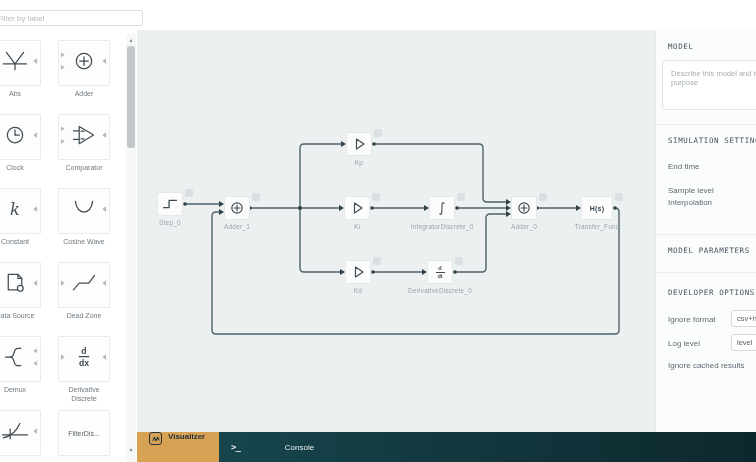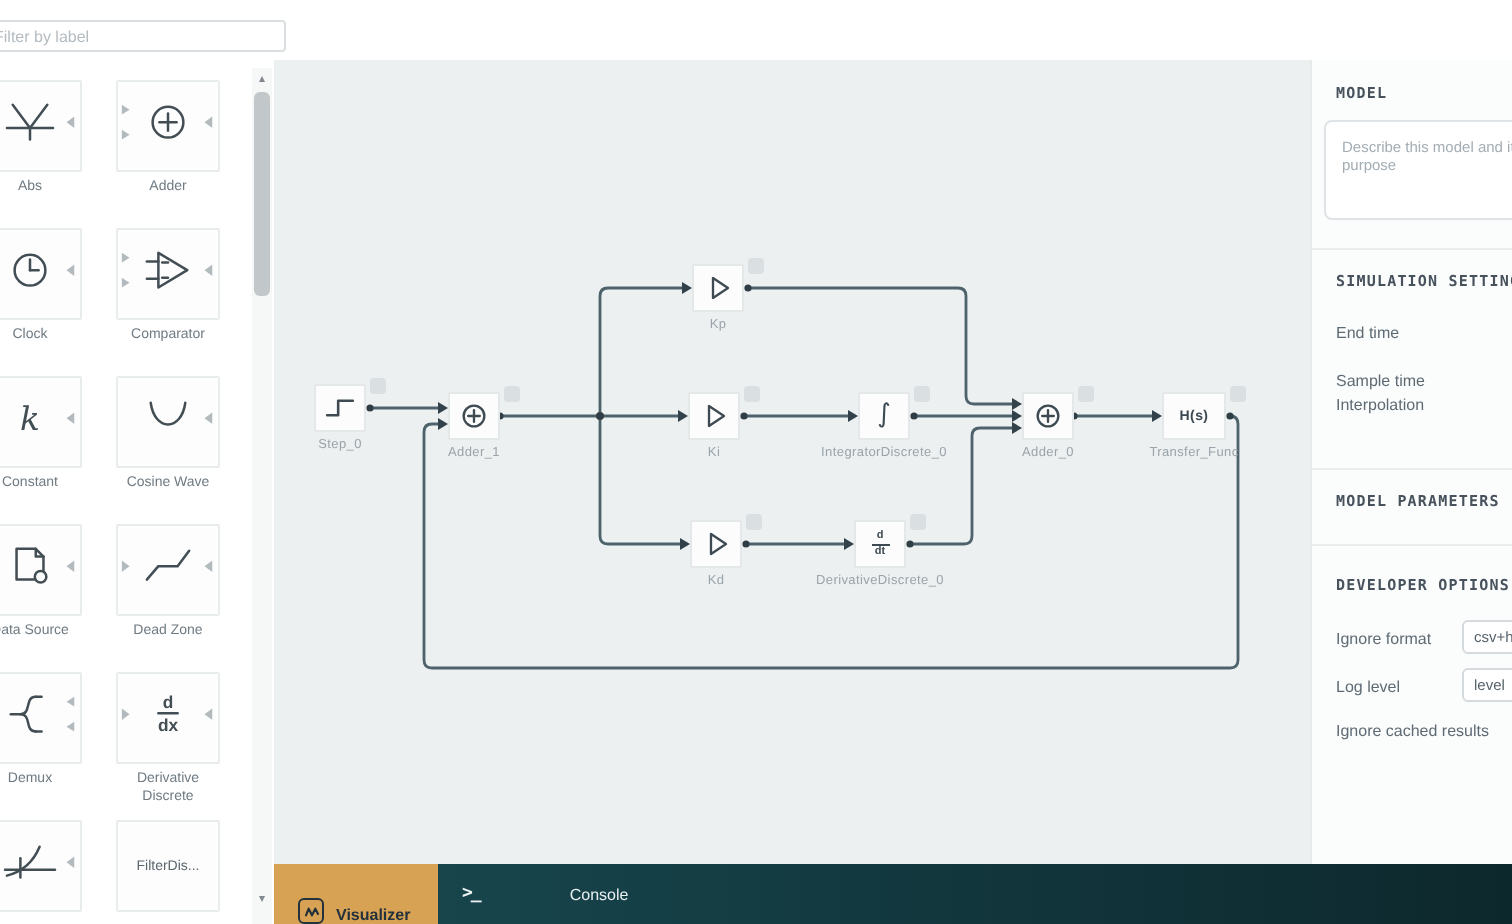--- a/index.html
+++ b/index.html
@@ -49,34 +49,34 @@
           font-size:6.5px;color:#9aa4aa;letter-spacing:.2px;}
   .btext{font-size:7px;font-weight:bold;color:#3a4750;letter-spacing:.2px;}
   .itext{font-family:"DejaVu Sans",sans-serif;font-size:13px;color:#3d4a52;line-height:10px;}
   .fracd{font-size:5.5px;color:#3d4a52;line-height:5px;text-align:center;font-weight:bold;}
   .fracd .bar{display:block;width:9px;height:1px;background:#3d4a52;margin:1px auto;}
 
   
   .panel{position:absolute;left:655px;top:30px;width:101px;height:402px;background:#fbfcfc;
          border-left:1px solid #e8eaea;box-sizing:border-box;}
   .phead{position:absolute;left:12px;font-family:"DejaVu Sans Mono",monospace;font-size:7.5px;
-         font-weight:bold;letter-spacing:.6px;color:#47525c;white-space:nowrap;}
+         font-weight:normal;letter-spacing:.6px;color:#47525c;white-space:nowrap;}
   .prow{position:absolute;left:12px;font-size:8px;color:#5f6b74;white-space:nowrap;}
   .pdivider{position:absolute;left:0;width:101px;height:1px;background:#ececec;}
   .desc{position:absolute;left:6px;top:30px;width:118px;height:50px;border:1px solid #dfe3e5;
         border-radius:4px;font-family:"Liberation Sans",sans-serif;font-size:7.5px;color:#5a656d;
         padding:8px;box-sizing:border-box;resize:none;background:#fff;outline:none;}
   .desc::placeholder{color:#a3adb3;}
   .pselect{position:absolute;left:75px;border:1px solid #d5dadd;border-radius:3px;background:#fff;
            font-size:7.5px;color:#57636c;padding:3px 5px;white-space:nowrap;}
 
   
   .bottombar{position:absolute;left:137px;top:432px;width:619px;height:30px;z-index:2;
              background:linear-gradient(90deg,#1a4a51 0%,#143d44 35%,#0d282d 100%);display:flex;}
-  .viztab{width:82px;height:30px;background:#d8a254;display:flex;align-items:flex-end;gap:6px;
+  .viztab{width:82px;height:30px;background:#d8a254;display:flex;align-items:flex-start;gap:6px;
           padding-left:12px;box-sizing:border-box;cursor:pointer;}
   .viztab .vlabel{font-size:8px;color:#22313a;font-weight:bold;}
   .vizicon{width:13px;height:13px;border:1.5px solid #22313a;border-radius:3px;box-sizing:border-box;
            display:flex;align-items:center;justify-content:center;}
   .constab{display:flex;align-items:center;gap:9px;padding-left:12px;cursor:pointer;}
   .consicon{font-family:"DejaVu Sans Mono",monospace;font-size:9px;color:#eef3f4;font-weight:bold;letter-spacing:-1px;}
   .conslabel{font-size:8px;color:#e9eff0;padding-left:36px;}
 </style>
 </head>
 <body>
@@ -210,21 +210,21 @@
     </div>
   </main>
 
   <section class="panel">
     <div class="phead" style="top:12px">MODEL</div>
     <textarea class="desc" placeholder="Describe this model and its purpose" style=""></textarea>
     <div class="pdivider" style="top:94px"></div>
 
     <div class="phead" style="top:106px">SIMULATION SETTINGS</div>
     <div class="prow" style="top:132px">End time</div>
-    <div class="prow" style="top:156px">Sample time</div>
+    <div class="prow" style="top:156px">Sample level</div>
     <div class="prow" style="top:168px">Interpolation</div>
     <div class="pdivider" style="top:204px"></div>
 
     <div class="phead" style="top:216px">MODEL PARAMETERS</div>
     <div class="pdivider" style="top:242px"></div>
 
     <div class="phead" style="top:258px">DEVELOPER OPTIONS</div>
     <div class="prow" style="top:285px">Ignore format</div>
     <div class="pselect" style="top:280px">csv+hdf5</div>
     <div class="prow" style="top:309px">Log level</div>

